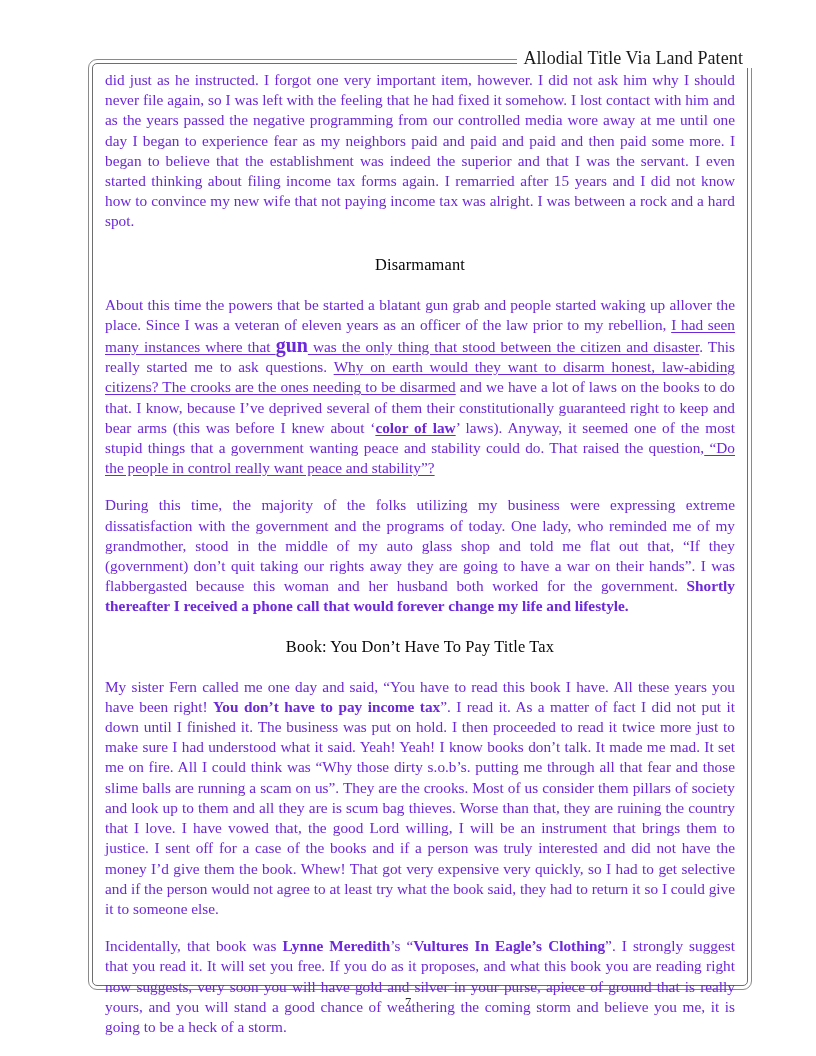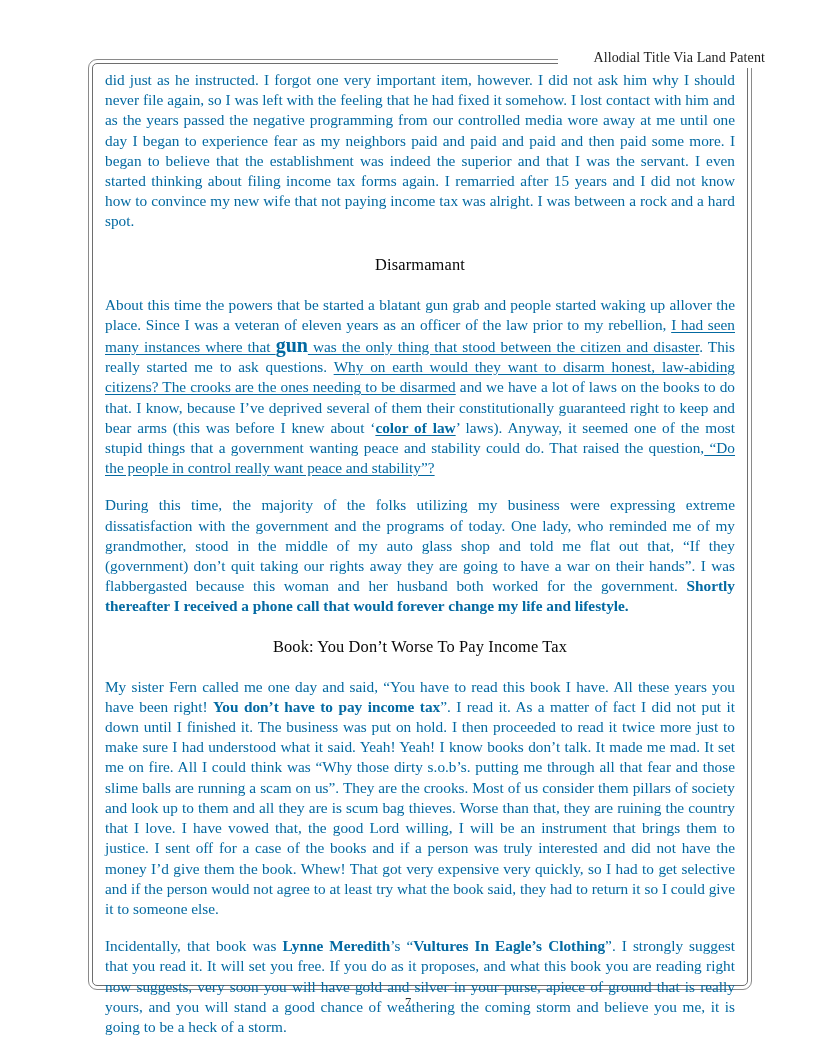--- a/index.html
+++ b/index.html
@@ -18,25 +18,25 @@
     height: 1056px;
     margin: 0 auto;
     background: #ffffff;
     overflow: hidden;
   }
 
   
   .running-header {
     position: absolute;
     top: 50px;
-    right: 48px;
+    right: 70px;
     z-index: 5;
     background: #ffffff;
     padding: 0 3px 0 6px;
-    font-size: 14px;
+    font-size: 18px;
     line-height: 16px;
     white-space: nowrap;
     color: #1a1a1a;
     letter-spacing: 0.1px;
   }
 
   
   .frame-outer {
     position: absolute;
     left: 88px;
@@ -79,21 +79,21 @@
     padding: 4px 9px 0 9px;
   }
 
   p.para {
     margin: 0 0 17px 0;
     font-size: 15.3px;
     line-height: 20.2px;
     text-align: justify;
     text-justify: inter-word;
     hyphens: none;
-    color: #0369a1;
+    color: #6d28d9;
   }
   p.para.tight { margin-bottom: 0; }
 
   h2.section-heading {
     margin: 19px 0 20px 0;
     text-align: center;
     font-size: 16.4px;
     line-height: 21px;
     font-weight: normal;
     letter-spacing: 0.15px;
@@ -136,21 +136,21 @@
   <div class="content">
 
     <p class="para"><span>did just as he instructed. I forgot one very important item, however. I did not ask him why I should never file again, so I was left with the feeling that he had fixed it somehow. I lost contact with him and as the years passed the negative programming from our controlled media wore away at me until one day I began to experience fear as my neighbors paid and paid and paid and then paid some more. I began to believe that the establishment was indeed the superior and that I was the servant. I even started thinking about filing income tax forms again. I remarried after 15 years and I did not know how to convince my new wife that not paying income tax was alright. I was between a rock and a hard spot.</span></p>
 
     <h2 class="section-heading first">Disarmamant</h2>
 
     <p class="para"><span>About this time the powers that be started a blatant gun grab and people started waking up allover the place. Since I was a veteran of eleven years as an officer of the law prior to my rebellion, </span><span class="u">I had seen many instances where that </span><span class="b-nou">gun</span><span class="u"> was the only thing that stood between the citizen and disaster</span><span>. This really started me to ask questions. </span><span class="u">Why on earth would they want to disarm honest, law-abiding citizens? The crooks are the ones needing to be disarmed</span><span> and we have a lot of laws on the books to do that. I know, because I’ve deprived several of them their constitutionally guaranteed right to keep and bear arms (this was before I knew about ‘</span><span class="bu">color of law</span><span>’ laws). Anyway, it seemed one of the most stupid things that a government wanting peace and stability could do. That raised the question,</span><span class="u"> “Do the people in control really want peace and stability”?</span></p>
 
     <p class="para"><span>During this time, the majority of the folks utilizing my business were expressing extreme dissatisfaction with the government and the programs of today. One lady, who reminded me of my grandmother, stood in the middle of my auto glass shop and told me flat out that, “If they (government) don’t quit taking our rights away they are going to have a war on their hands”. I was flabbergasted because this woman and her husband both worked for the government. </span><span class="b">Shortly thereafter I received a phone call that would forever change my life and lifestyle.</span></p>
 
-    <h2 class="section-heading">Book: You Don’t Worse To Pay Income Tax</h2>
+    <h2 class="section-heading">Book: You Don’t Have To Pay Title Tax</h2>
 
     <p class="para"><span>My sister Fern called me one day and said, “You have to read this book I have. All these years you have been right! </span><span class="b">You don’t have to pay income tax</span><span>”. I read it. As a matter of fact I did not put it down until I finished it. The business was put on hold. I then proceeded to read it twice more just to make sure I had understood what it said. Yeah! Yeah! I know books don’t talk. It made me mad. It set me on fire. All I could think was “Why those dirty s.o.b’s. putting me through all that fear and those slime balls are running a scam on us”. They are the crooks. Most of us consider them pillars of society and look up to them and all they are is scum bag thieves. Worse than that, they are ruining the country that I love. I have vowed that, the good Lord willing, I will be an instrument that brings them to justice. I sent off for a case of the books and if a person was truly interested and did not have the money I’d give them the book. Whew! That got very expensive very quickly, so I had to get selective and if the person would not agree to at least try what the book said, they had to return it so I could give it to someone else.</span></p>
 
     <p class="para tight"><span>Incidentally, that book was </span><span class="b">Lynne Meredith</span><span>’s “</span><span class="b">Vultures In Eagle’s Clothing</span><span>”. I strongly suggest that you read it. It will set you free. If you do as it proposes, and what this book you are reading right now suggests, very soon you will have gold and silver in your purse, apiece of ground that is really yours, and you will stand a good chance of weathering the coming storm and believe you me, it is going to be a heck of a storm.</span></p>
 
   </div>
 
   <div class="page-number">7</div>
 
 </div>

